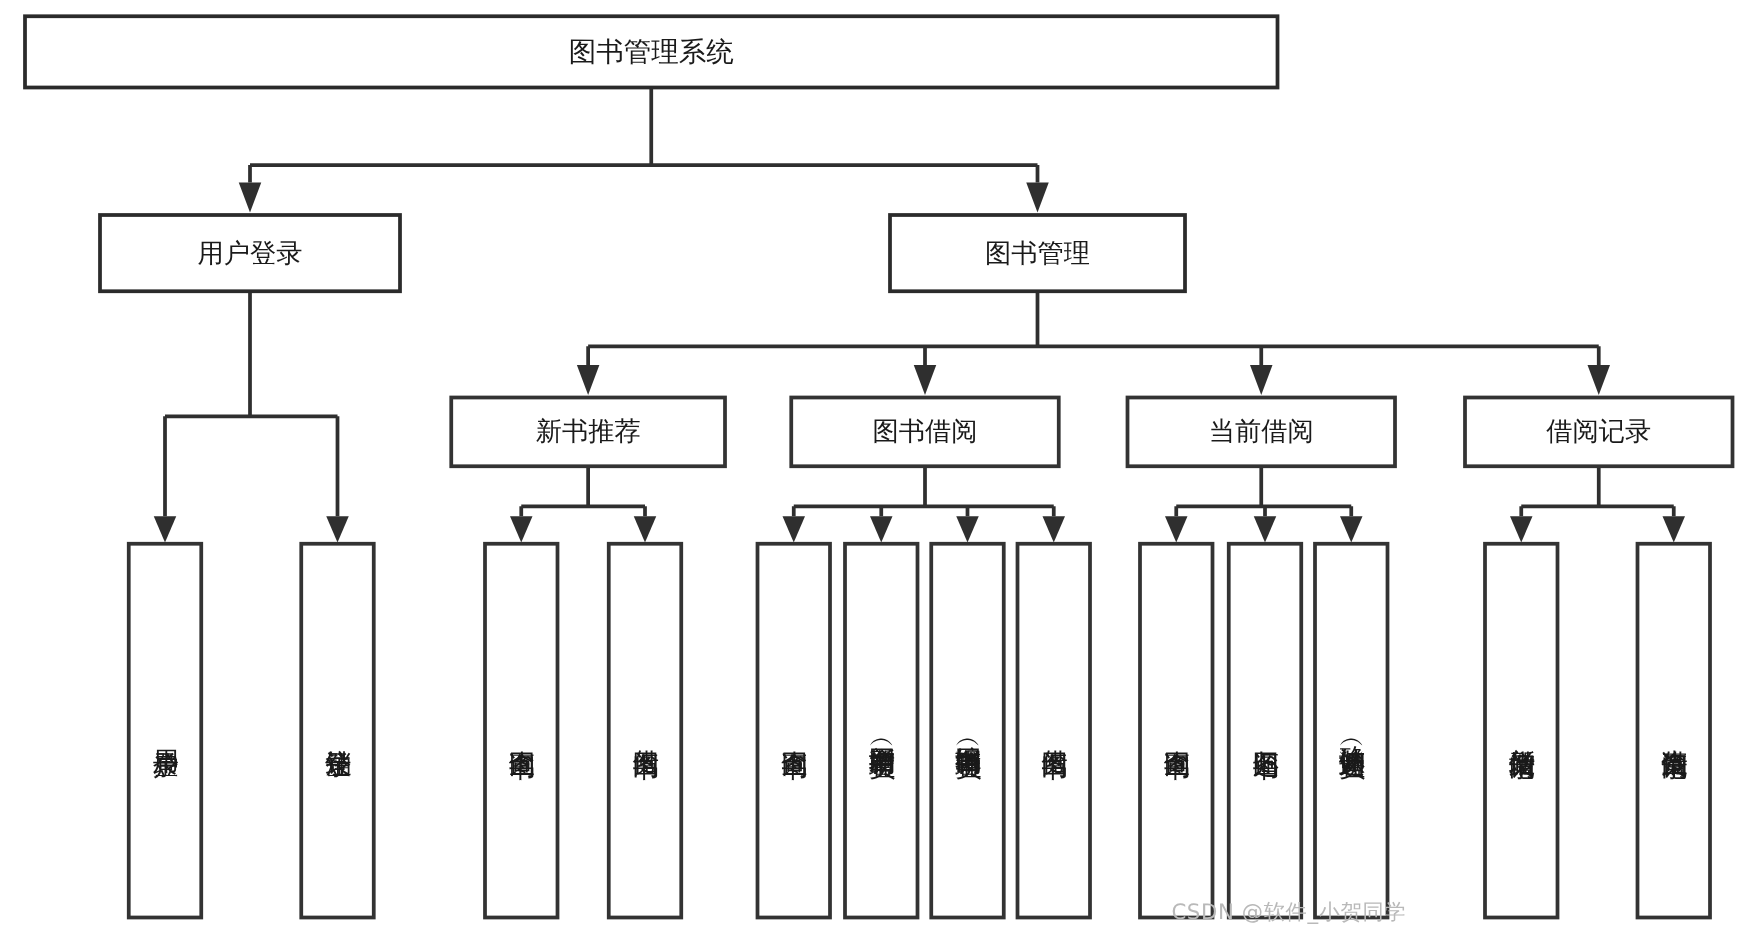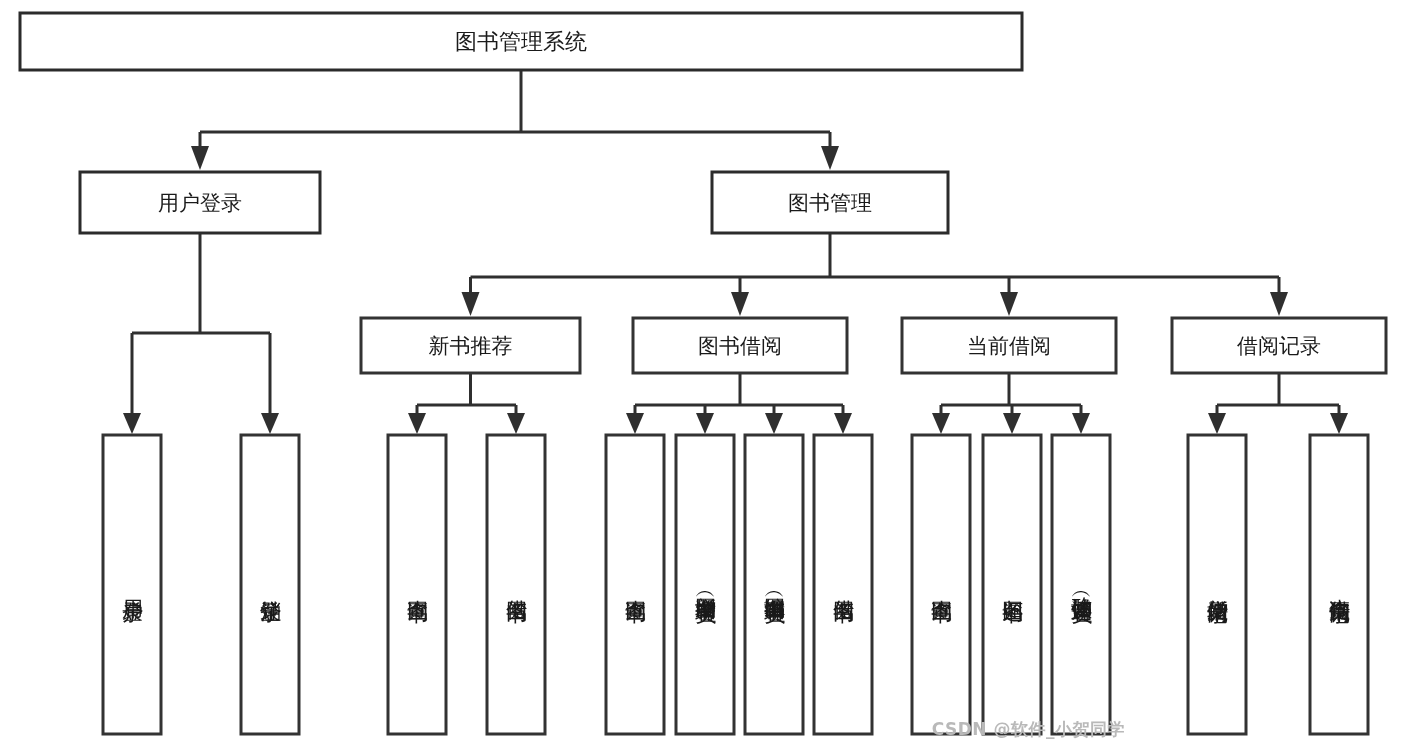--- a/index.html
+++ b/index.html
@@ -80,21 +80,20 @@
   }
   .watermark {
     position: absolute;
     right: 10px;
     bottom: 6px;
     font-family: "DejaVu Sans", "Liberation Sans", sans-serif;
     font-size: 17px;
     color: #b9b9b9;
     letter-spacing: 0.5px;
     white-space: nowrap;
-    font-weight: bold;
   }
 </style>
 </head>
 <body>
 
 <div id="diagram-root">
   <svg class="diagram-canvas" id="svg-canvas" viewBox="0 0 1405 747" xmlns="http://www.w3.org/2000/svg">
     <g id="connectors-layer">
         <line x1="521" y1="70" x2="521" y2="132" class="connector"></line>
         <line x1="200" y1="132" x2="830" y2="132" class="connector"></line>

